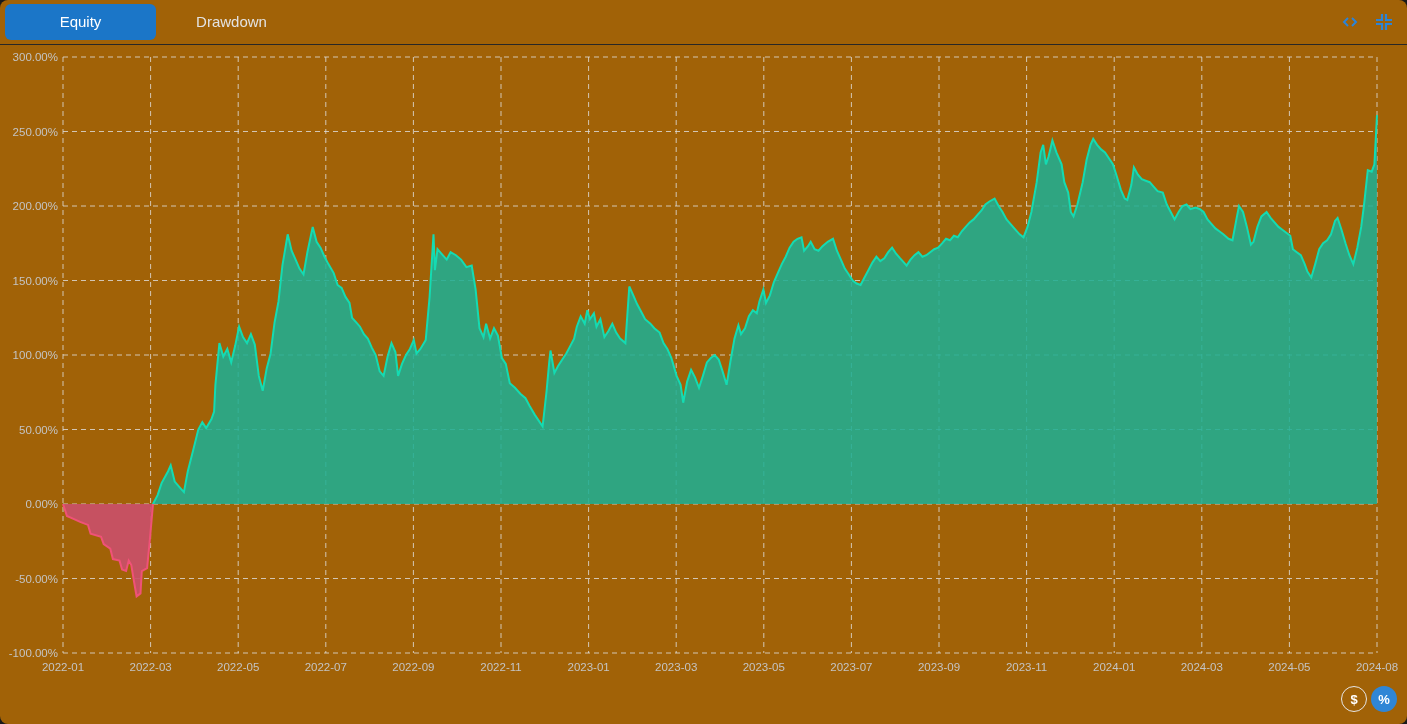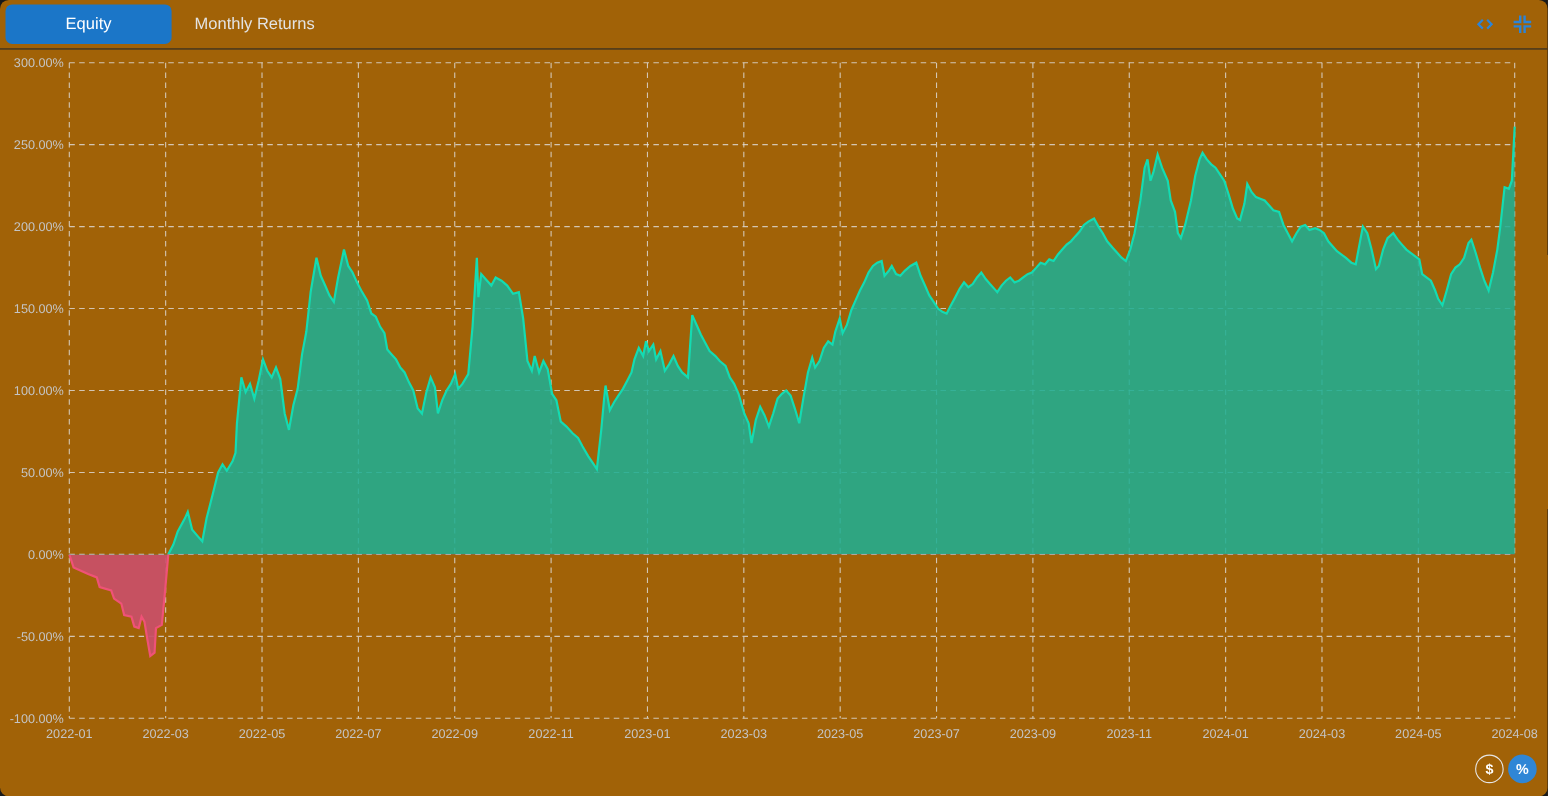--- a/index.html
+++ b/index.html
@@ -47,21 +47,21 @@
   .circle-btn.outline{border:1.5px solid #e6e6e6;background:transparent;}
   .circle-btn.filled{background:#2f86d6;}
 </style>
 </head>
 <body>
 
 <div class="app">
 
   <div class="tabbar">
     <div class="tab active">Equity</div>
-    <div class="tab">Monthly Returns</div>
+    <div class="tab">Drawdown</div>
 
     <div class="toolbar-icons">
       <svg class="tool-icon" viewBox="0 0 18 18">
         <polyline points="7,5 3,9 7,13" fill="none" stroke="#2b84d8" stroke-width="2"></polyline>
         <polyline points="11,5 15,9 11,13" fill="none" stroke="#2b84d8" stroke-width="2"></polyline>
       </svg>
       <svg class="tool-icon" viewBox="0 0 18 18">
         <polyline points="7,1 7,7 1,7" fill="none" stroke="#2b84d8" stroke-width="2.2"></polyline>
         <polyline points="11,1 11,7 17,7" fill="none" stroke="#2b84d8" stroke-width="2.2"></polyline>
         <polyline points="7,17 7,11 1,11" fill="none" stroke="#2b84d8" stroke-width="2.2"></polyline>

